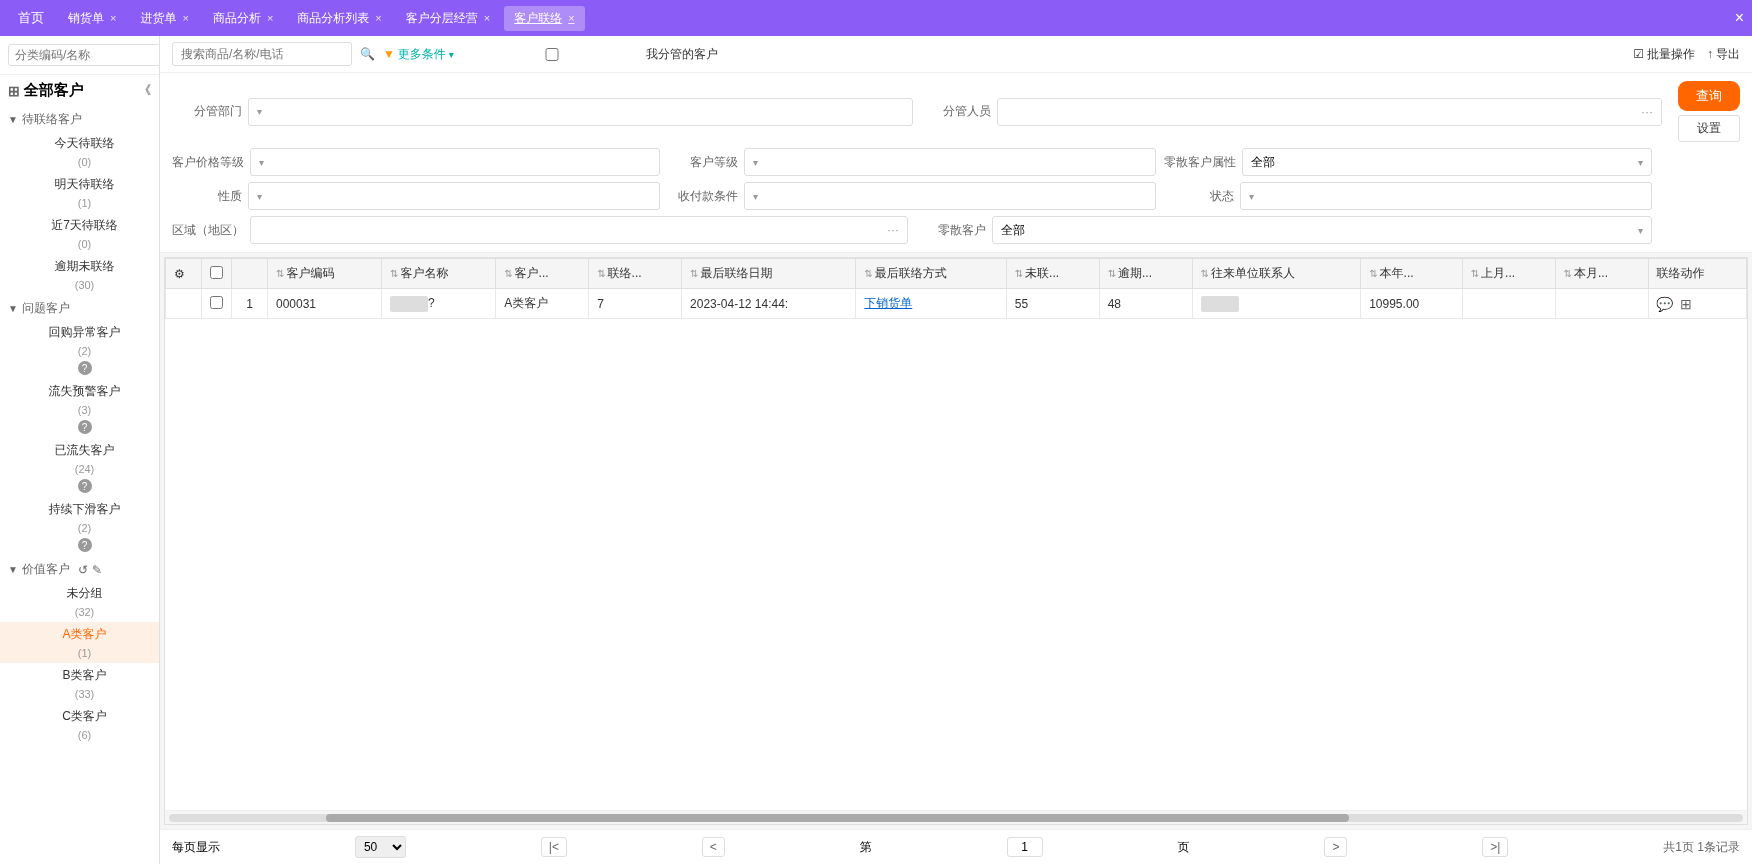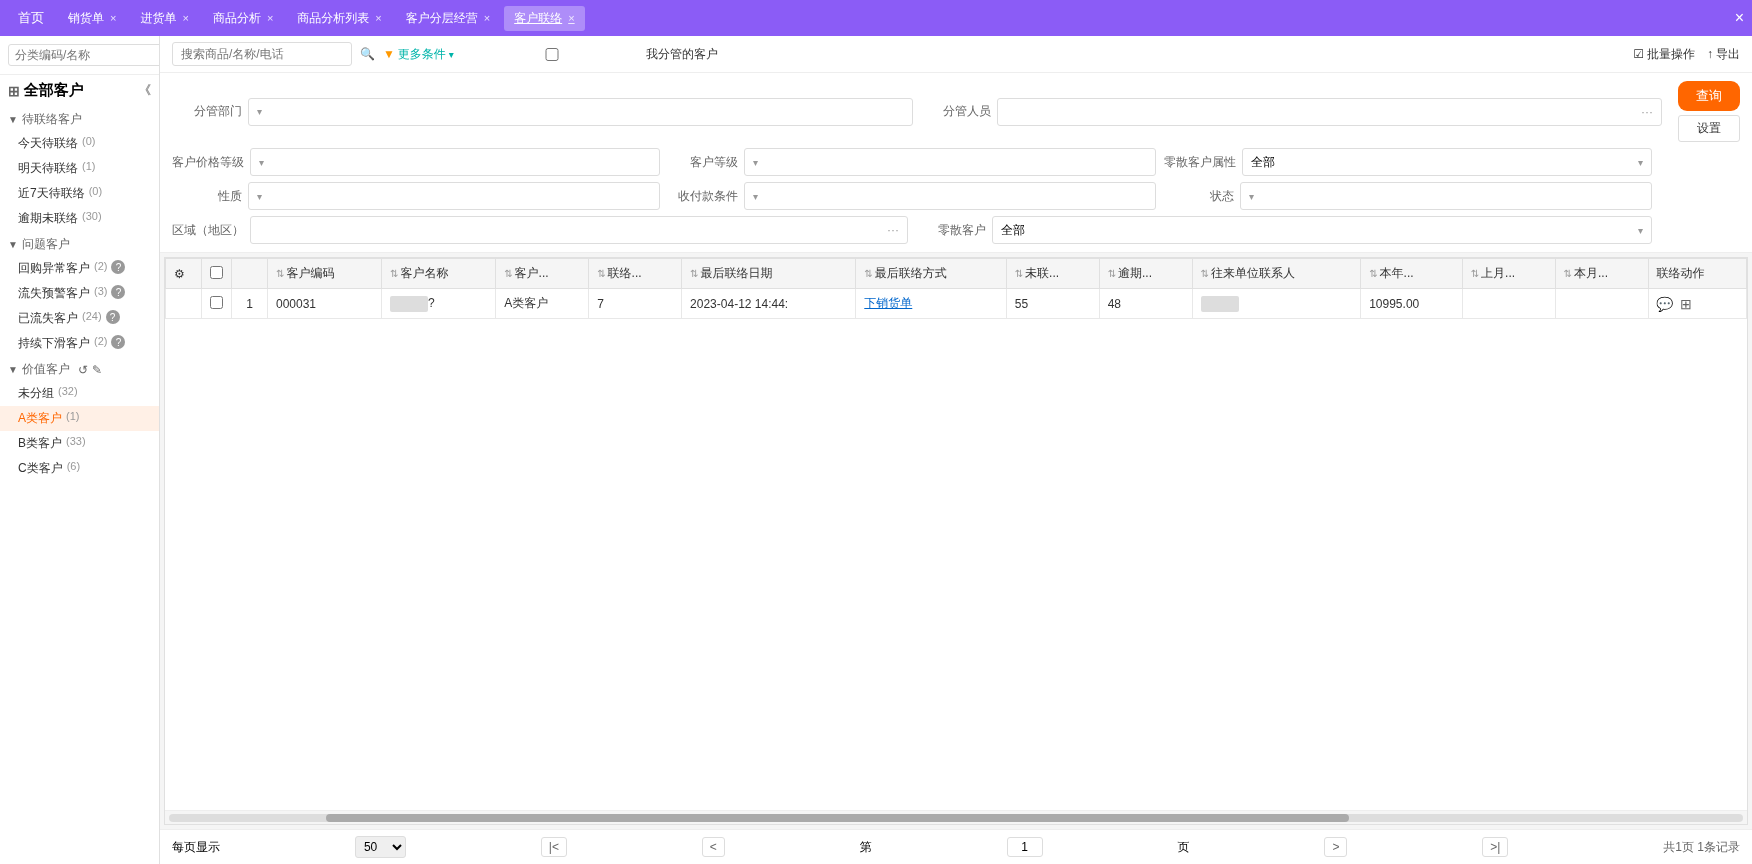--- a/index.html
+++ b/index.html
@@ -93,22 +93,23 @@
       align-items: center;
       gap: 4px;
       cursor: pointer;
     }
     .sidebar-group-label .arrow { color: #666; font-size: 10px; }
     .sidebar-item {
       padding: 4px 8px 4px 18px;
       cursor: pointer;
       color: #333;
       display: flex;
-      align-items: flex-start;
+      align-items: center;
       gap: 4px;
+      flex-direction: column;
     }
     .sidebar-item.active { background: #fff0e6; color: #ff6600; }
     .sidebar-item .count { color: #999; font-size: 11px; }
     .sidebar-item .icon-q {
       width: 14px;
       height: 14px;
       border-radius: 50%;
       background: #999;
       color: white;
       font-size: 10px;

